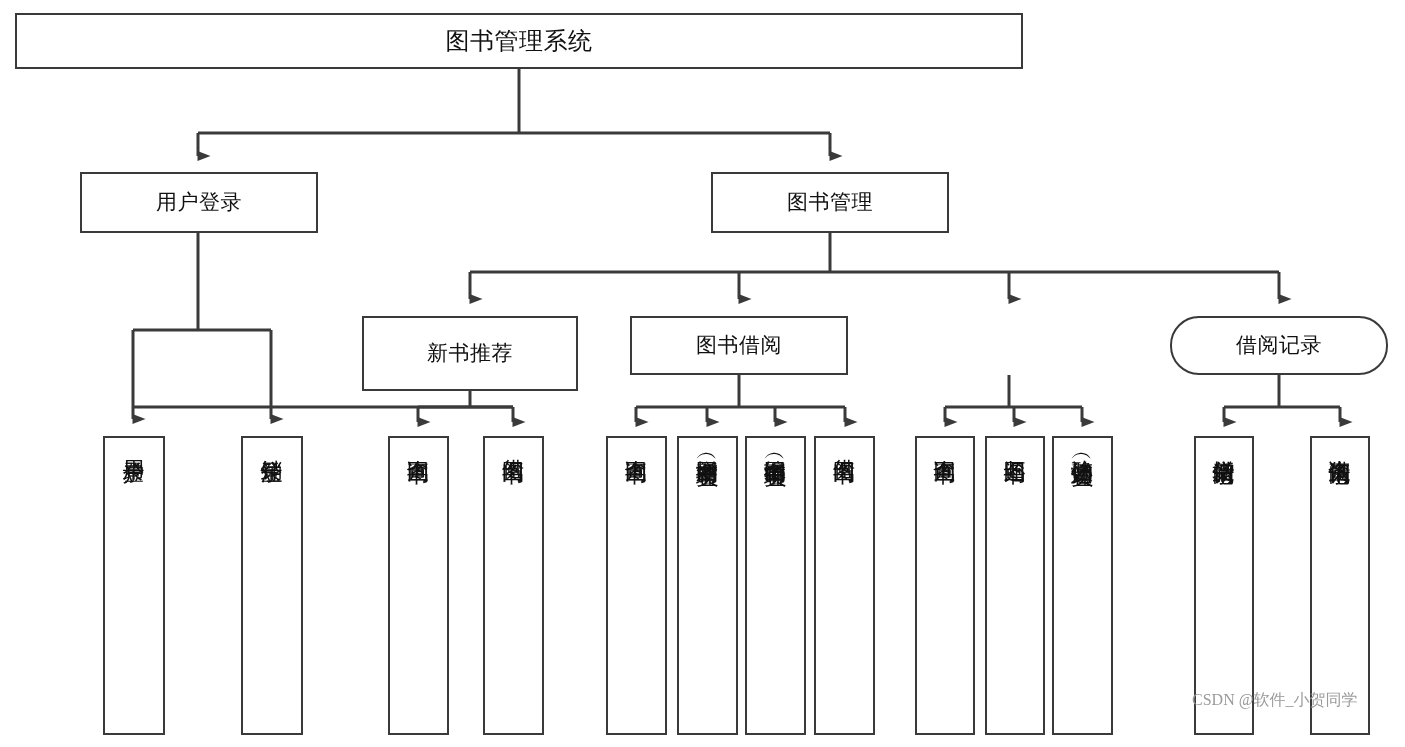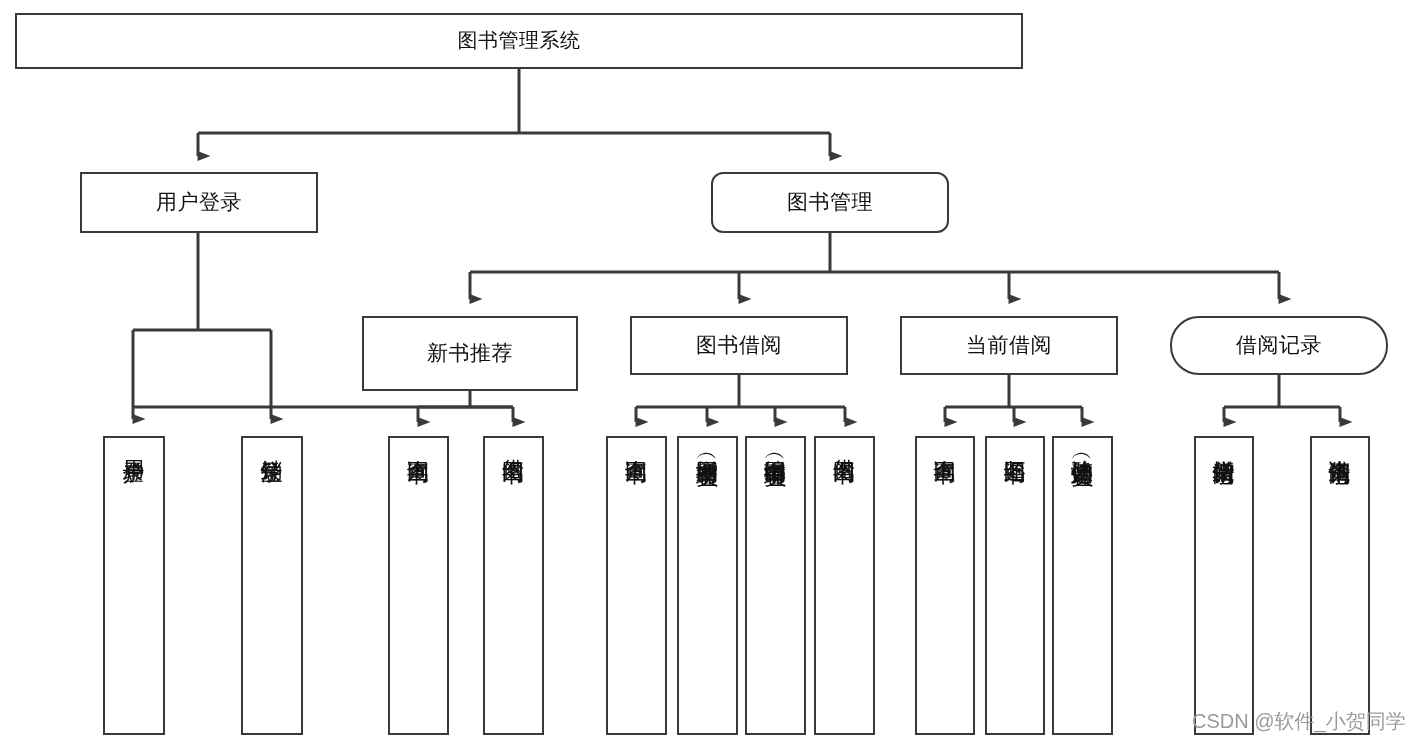--- a/index.html
+++ b/index.html
@@ -40,45 +40,45 @@
     text-align: center;
     line-height: 1.18;
   }
   
   .node.horiz .lbl {
     font-size: 21px;
     letter-spacing: 0.5px;
     white-space: nowrap;
   }
   .node.root .lbl {
-    font-size: 20px;
+    font-size: 24px;
   }
   
   .node.vert {
     align-items: flex-start;
     justify-content: center;
     padding-top: 4px;
   }
   .node.vert .lbl {
     writing-mode: vertical-rl;
     text-orientation: upright;
     font-size: 22px;
     line-height: 1.05;
     letter-spacing: 1px;
     white-space: nowrap;
   }
   #watermark {
     position: absolute;
     left: 1192px;
-    top: 708px;
-    font-size: 20px;
+    top: 690px;
+    font-size: 16px;
     color: #9a9a9a;
     white-space: nowrap;
     z-index: 5;
-    font-family: Liberation Sans, sans-serif;
+    font-family: Liberation Serif, serif;
   }
 </style>
 </head>
 <body>
 
 <div id="canvas">
 
   <svg id="connectors" viewBox="0 0 1405 747" xmlns="http://www.w3.org/2000/svg">
     <defs>
       <marker id="arrow" viewBox="0 0 12 14" refX="5.5" refY="13" markerWidth="12" markerHeight="14" orient="auto-start-reverse" markerUnits="userSpaceOnUse">
@@ -133,35 +133,32 @@
   </svg>
 
   <div class="node horiz root" style="left:15px; top:13px; width:1008px; height:56px;">
     <span class="lbl">图书管理系统</span>
   </div>
 
   <div class="node horiz" style="left:80px; top:172px; width:238px; height:61px;">
     <span class="lbl">用户登录</span>
   </div>
 
-  <div class="node horiz" style="left:711px; top:172px; width:238px; height:61px;border-radius:12px;">
+  <div class="node horiz" style="left:711px; top:172px; width:238px; height:61px;">
     <span class="lbl">图书管理</span>
   </div>
 
   <div class="node horiz" style="left:362px; top:316px; width:216px; height:75px;">
     <span class="lbl">新书推荐</span>
   </div>
 
   <div class="node horiz" style="left:630px; top:316px; width:218px; height:59px;">
     <span class="lbl">图书借阅</span>
   </div>
 
-  <div class="node horiz" style="left:900px; top:316px; width:218px; height:59px;">
-    <span class="lbl">当前借阅</span>
-  </div>
 
   <div class="node horiz" style="left:1170px; top:316px; width:218px; height:59px;border-radius:29px;">
     <span class="lbl">借阅记录</span>
   </div>
 
   <div class="node vert" style="left:103px; top:436px; width:62px; height:299px;">
     <span class="lbl">用户登录</span>
   </div>
 
   <div class="node vert" style="left:241px; top:436px; width:62px; height:299px;">

